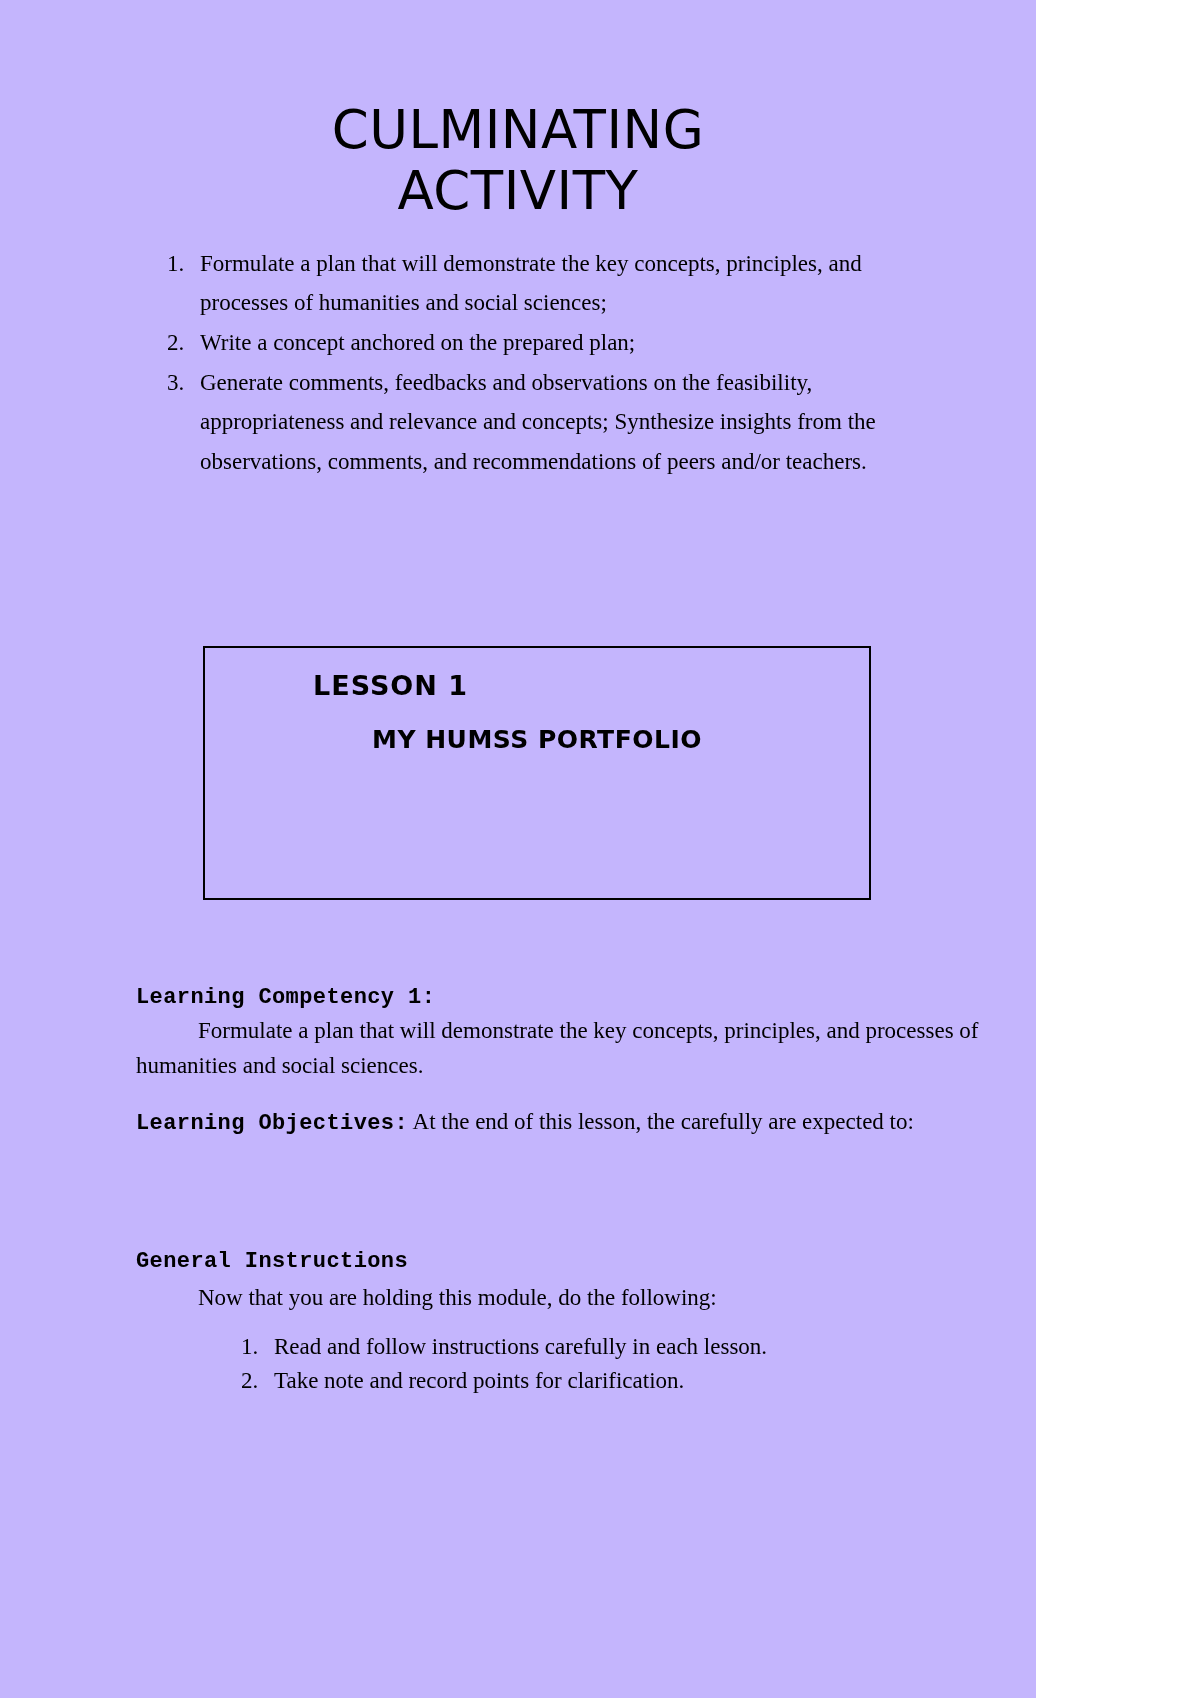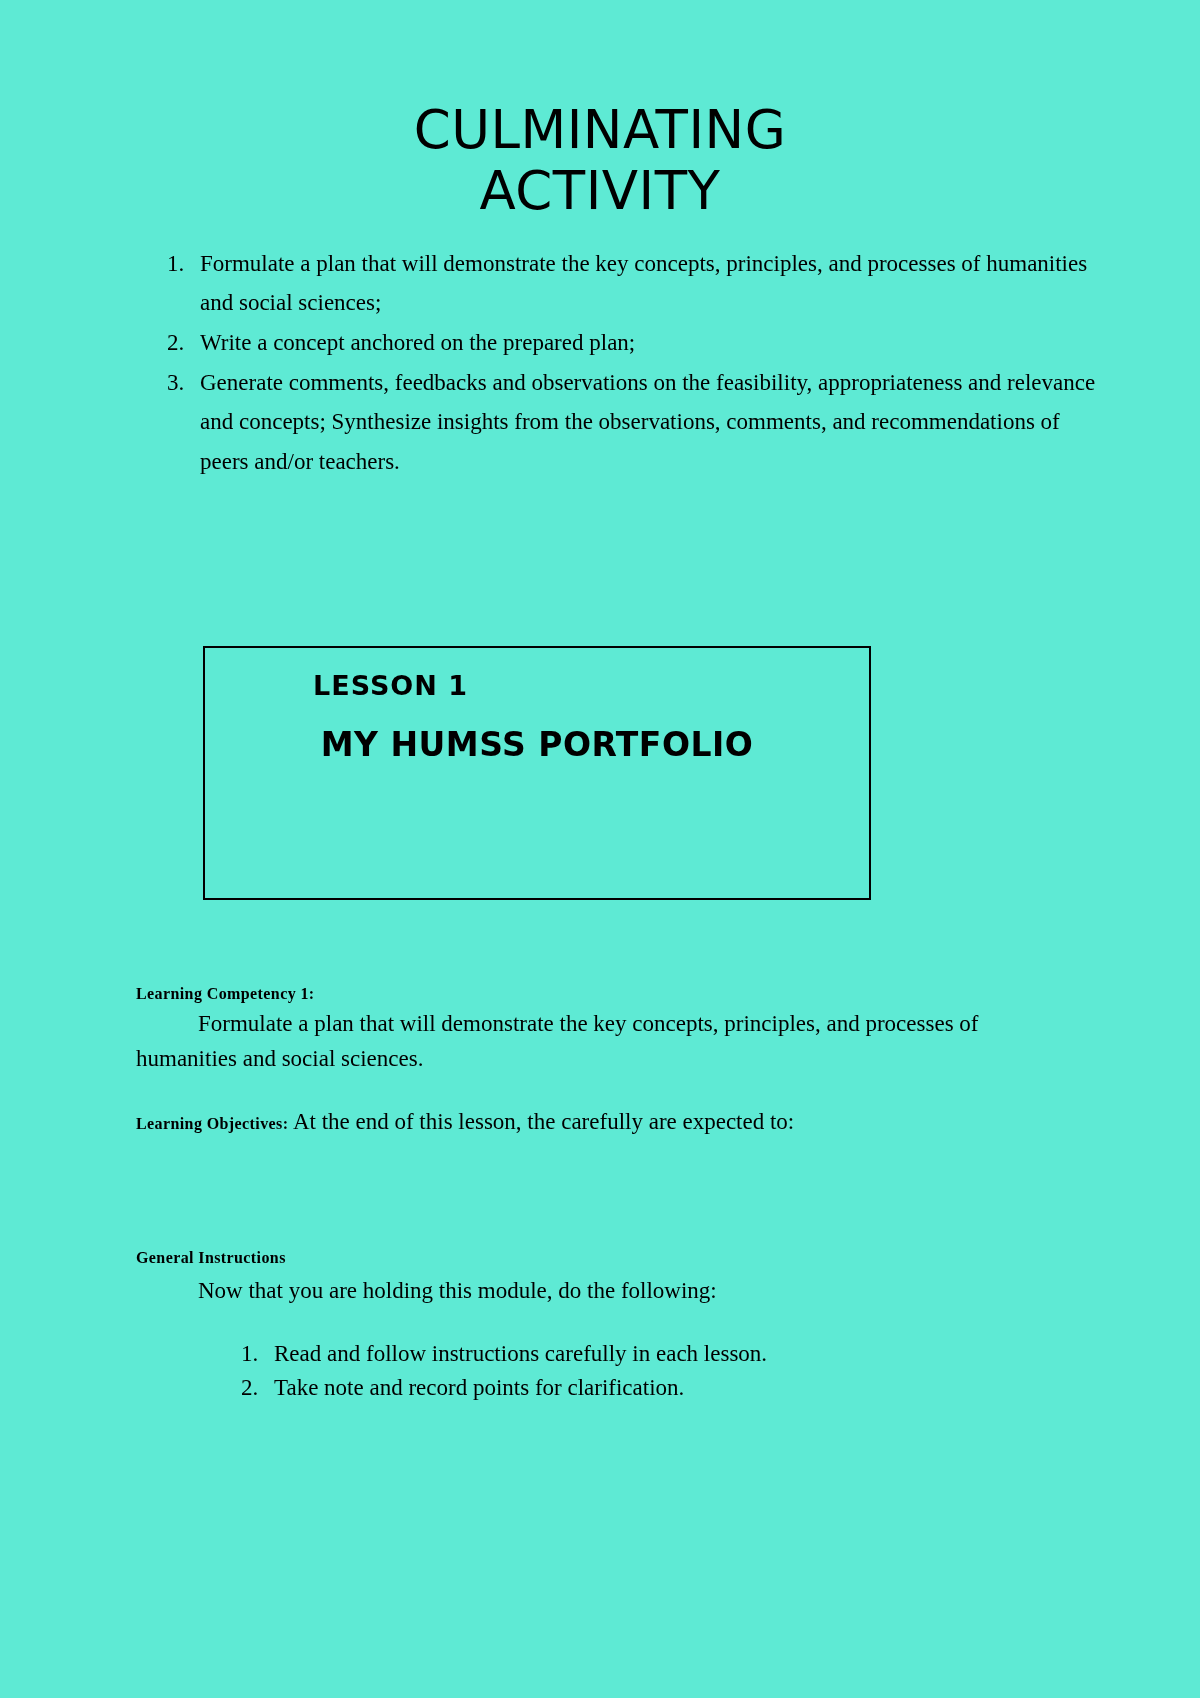--- a/index.html
+++ b/index.html
@@ -10,23 +10,23 @@
   body {
     width: 1200px;
     height: 1698px;
     position: relative;
     font-family: "Liberation Serif", serif;
     color: #000000;
     overflow: hidden;
   }
   .page {
     position: relative;
-    width: 1200px;
+    width: 1036px;
     height: 1698px;
-    background: #5eead4;
+    background: #c4b5fd;
     box-sizing: border-box;
   }
   .doc-title {
     text-align: center;
     font-family: "DejaVu Sans", sans-serif;
     font-weight: 400;
     font-size: 53px;
     line-height: 1.15;
     letter-spacing: 0.5px;
     margin: 0;
@@ -71,37 +71,37 @@
   .lesson-label {
     font-family: "DejaVu Sans", sans-serif;
     font-weight: bold;
     font-size: 27px;
     letter-spacing: 1px;
     margin: 22px 0 0 108px;
   }
   .lesson-title {
     font-family: "DejaVu Sans", sans-serif;
     font-weight: bold;
-    font-size: 33px;
+    font-size: 25px;
     line-height: 1.33;
     text-align: center;
     margin: 22px 60px 0 60px;
     letter-spacing: 0.5px;
   }
 
   .comp-block {
     position: absolute;
     left: 136px;
     top: 985px;
     width: 900px;
   }
   .sec-head {
-    font-family: Liberation Serif, serif;
+    font-family: Liberation Mono, monospace;
     font-weight: bold;
-    font-size: 16px;
+    font-size: 22px;
     letter-spacing: 0.4px;
   }
   .comp-text {
     font-size: 23px;
     line-height: 1.5;
     margin-top: 4px;
   }
   .comp-text .indent { padding-left: 62px; display: inline-block; }
 
   .lo2 {
@@ -129,21 +129,21 @@
     top: 1249px;
     width: 960px;
   }
   .gen-sub {
     font-size: 23px;
     line-height: 1.5;
     margin-top: 7px;
     padding-left: 62px;
   }
   ol.gen-list {
-    margin: 28px 0 0 128px;
+    margin: 14px 0 0 128px;
     padding: 0;
     font-size: 23px;
     line-height: 1.5;
   }
   ol.gen-list > li {
     padding-left: 10px;
   }
 </style>
 </head>
 <body>

